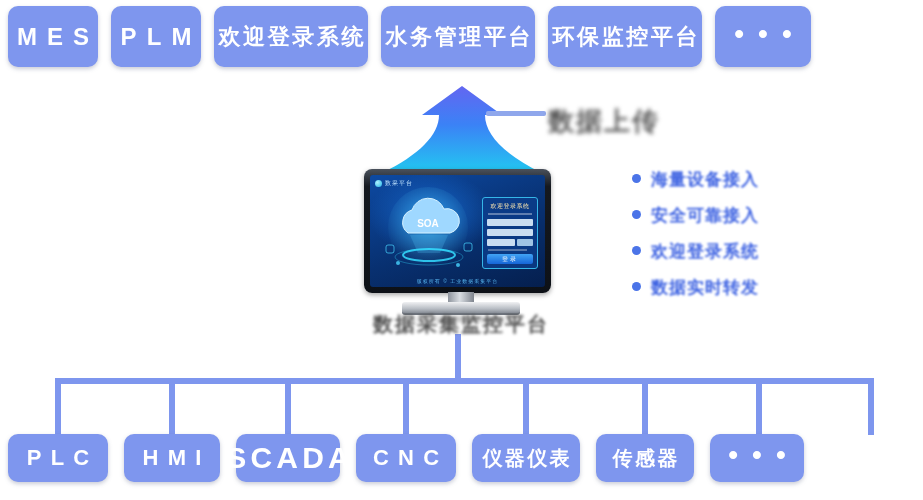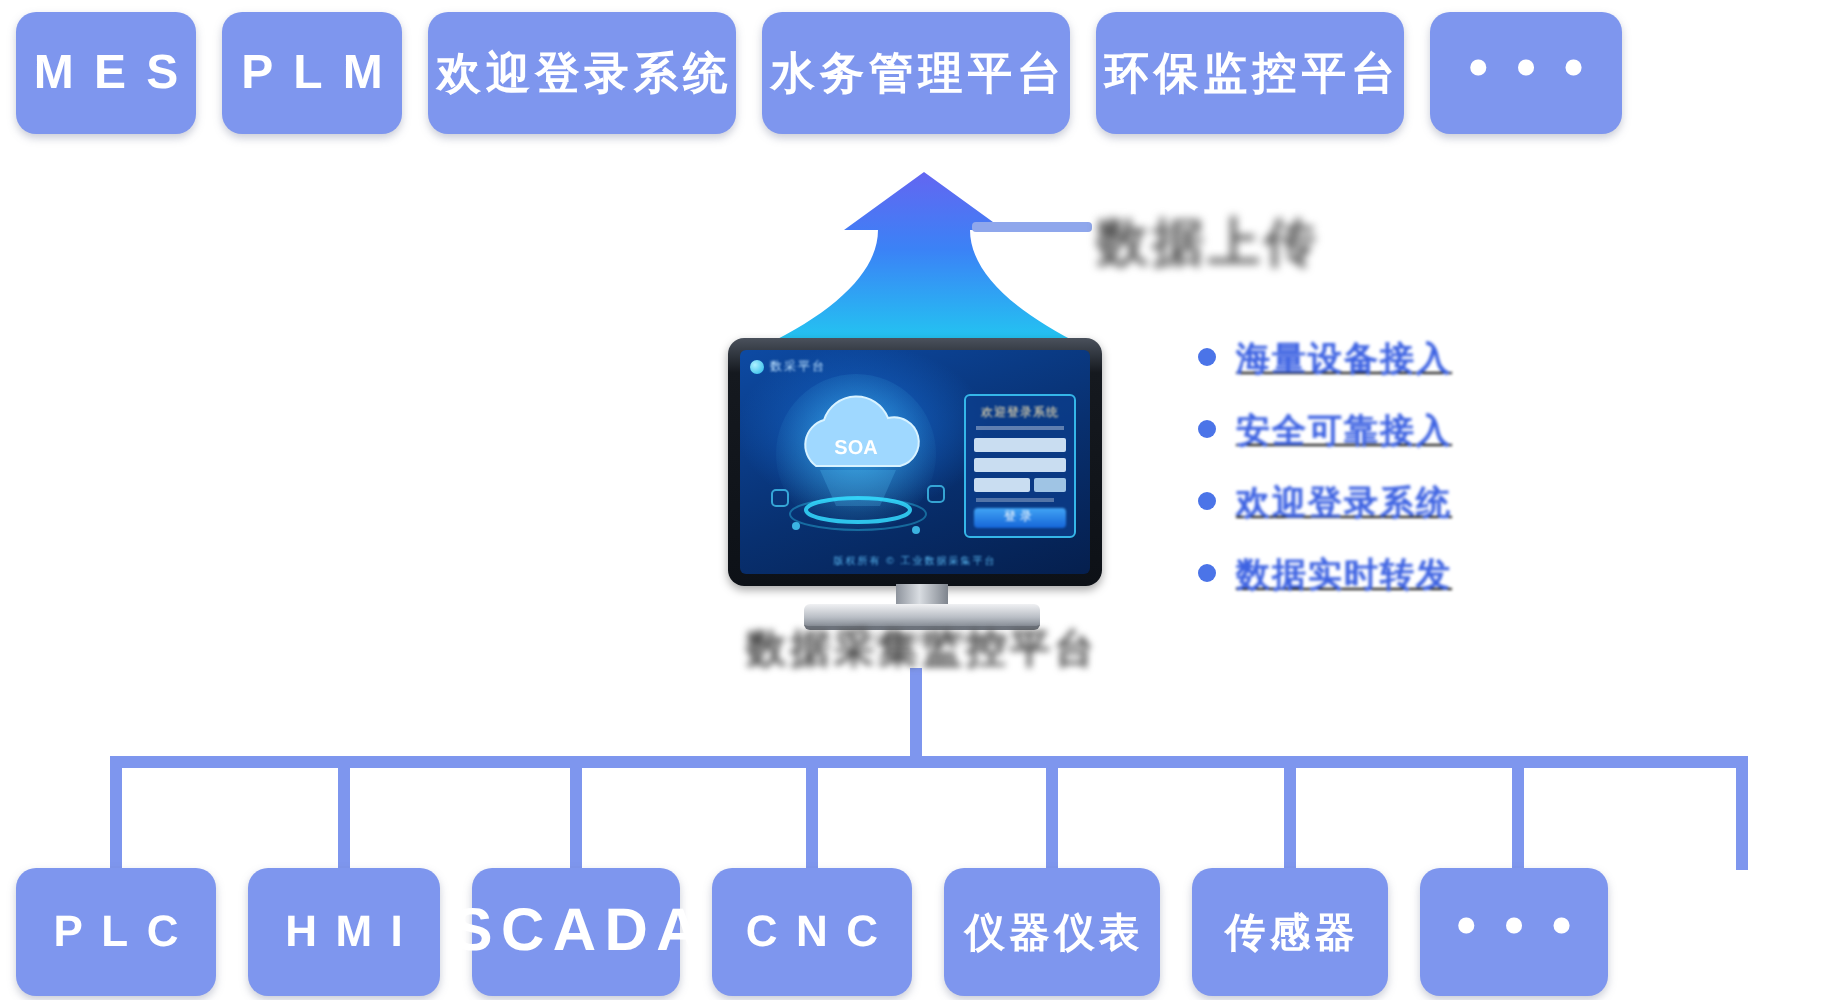--- a/index.html
+++ b/index.html
@@ -12,21 +12,21 @@
   .row{position:absolute;left:8px;display:flex;}
   .row.top{top:6px;gap:13px;}
   .row.bottom{top:434px;gap:16px;}
   .box{
     background:var(--box-blue,#7e96ee);
     border-radius:10px;color:#fff;font-weight:bold;
     display:flex;align-items:center;justify-content:center;
     box-shadow:0 2px 4px rgba(100,110,140,.35);
   }
   .row.top .box{height:61px;}
-  .row.bottom .box{height:64px;}
+  .row.bottom .box{height:48px;}
   .w90{width:90px;}.w96{width:96px;}.w154{width:154px;}
   .w100{width:100px;}.w104{width:104px;}.w108{width:108px;}.w98{width:98px;}.w94{width:94px;}
   .lt{font-size:24px;letter-spacing:.42em;margin-right:-.42em;}
   .row.bottom .lt{font-size:22px;}
   .lt2{font-size:30px;letter-spacing:.14em;margin-right:-.14em;}
   .cjk{font-size:22px;letter-spacing:.12em;margin-right:-.12em;}
   .cjk2{font-size:20px;letter-spacing:.12em;margin-right:-.12em;text-align:center;}
   .dots{font-size:28px;letter-spacing:.5em;margin-right:-.5em;padding-bottom:6px;}
   
   .conn{position:absolute;background:var(--box-blue,#7e96ee);}
@@ -72,21 +72,21 @@
   .neck{position:absolute;left:448px;top:292px;width:26px;height:12px;z-index:2;
     background:linear-gradient(90deg,#8d939c,#d9dde2 45%,#7e848d);}
   .base{position:absolute;left:402px;top:302px;width:118px;height:13px;z-index:2;
     border-radius:3px;background:linear-gradient(#f0f1f3,#b9bec5 60%,#888e97);
     border-bottom:2px solid #6d737c;box-sizing:border-box;}
   .base-shadow{position:absolute;left:396px;top:315px;width:130px;height:8px;z-index:1;
     background:radial-gradient(closest-side,rgba(60,60,60,.45),rgba(60,60,60,0));filter:blur(2px);}
   .caption{position:absolute;left:350px;top:311px;width:222px;text-align:center;z-index:2;
     font-size:20px;font-weight:bold;color:#4f4f4f;letter-spacing:2px;filter:blur(1.8px);}
   
-  .features{position:absolute;left:599px;top:168px;text-decoration:underline;}
+  .features{position:absolute;left:632px;top:168px;}
   .feature{display:flex;align-items:flex-start;margin-bottom:13px;}
   .f-dot{width:9px;height:9px;border-radius:50%;background:#4b74e8;
     margin:6px 10px 0 0;flex:0 0 auto;}
   .f-text{font-size:17px;font-weight:bold;color:var(--feature-blue,#3e63e2);
     letter-spacing:1px;filter:blur(.9px);white-space:nowrap;}
 </style>
 </head>
 <body>
 
 <div class="canvas">

